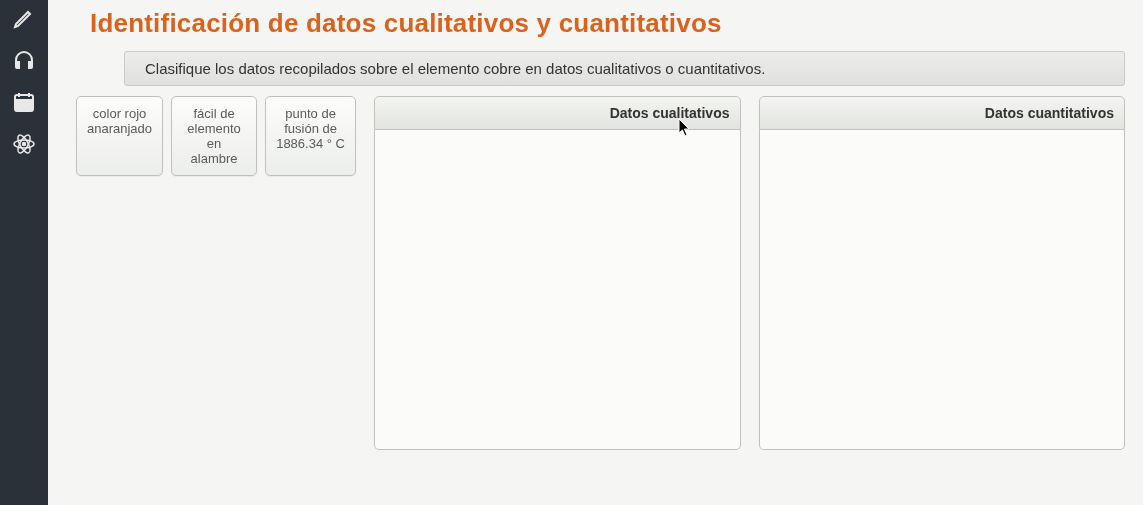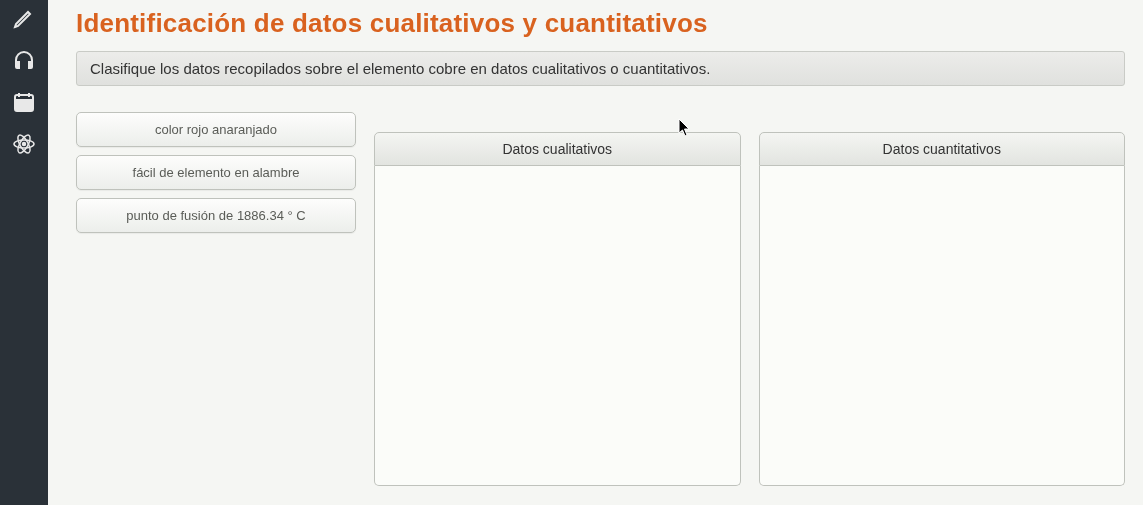--- a/index.html
+++ b/index.html
@@ -35,41 +35,42 @@
       background: #f5f6f3;
       padding: 8px 18px 12px 28px;
       position: relative;
     }
     .title {
       color: #d9621f;
       font-size: 26px;
       font-weight: bold;
       margin-bottom: 12px;
       letter-spacing: 0.2px;
+      margin-left: 14px;
     }
     .instruction-bar {
       background: linear-gradient(#ececea, #e0e1de);
       border: 1px solid #c9cbc6;
       border-radius: 3px;
-      padding: 8px 13px;
+      padding: 8px 20px;
       font-size: 15px;
       color: #333;
       margin-bottom: 10px;
+      margin-left: 48px;
     }
     .activity-area {
       display: flex;
       gap: 18px;
       align-items: flex-start;
     }
     .items-column {
       width: 280px;
       display: flex;
-      flex-direction: column;
+      flex-direction: row;
       gap: 8px;
-      margin-top: 16px;
     }
     .draggable-item {
       background: linear-gradient(#fdfdfc, #eceeeb);
       border: 1px solid #bfc2bc;
       border-radius: 5px;
       padding: 9px 10px;
       text-align: center;
       font-size: 13px;
       color: #5a5c57;
       cursor: grab;
@@ -78,25 +79,24 @@
     .drop-zone {
       flex: 1;
       display: flex;
       flex-direction: column;
     }
     .drop-header {
       background: linear-gradient(#f4f5f2, #e2e4e0);
       border: 1px solid #bfc2bc;
       border-radius: 5px 5px 0 0;
       padding: 8px 10px;
-      text-align: center;
-      font-weight: normal;
+      text-align: right;
+      font-weight: bold;
       font-size: 14px;
       color: #333;
-      margin-top: 36px;
     }
     .drop-body {
       border: 1px solid #bfc2bc;
       border-top: none;
       border-radius: 0 0 5px 5px;
       background: #fbfcf9;
       height: 320px;
     }
     .cursor-overlay {
       position: absolute;

